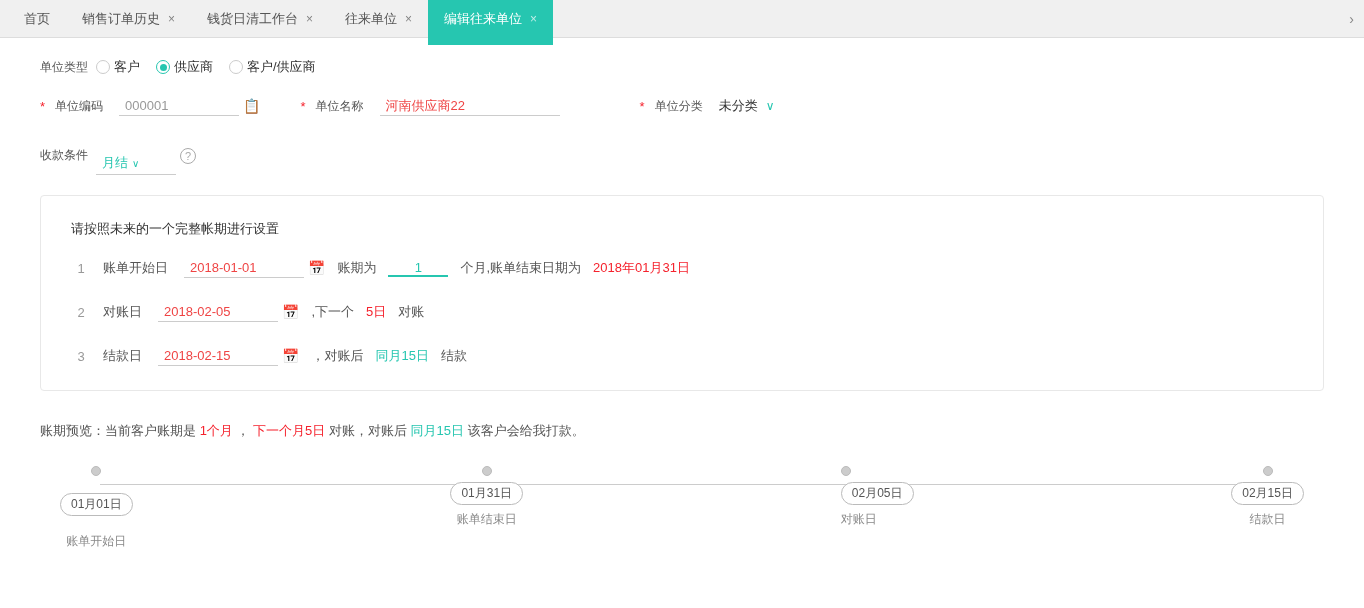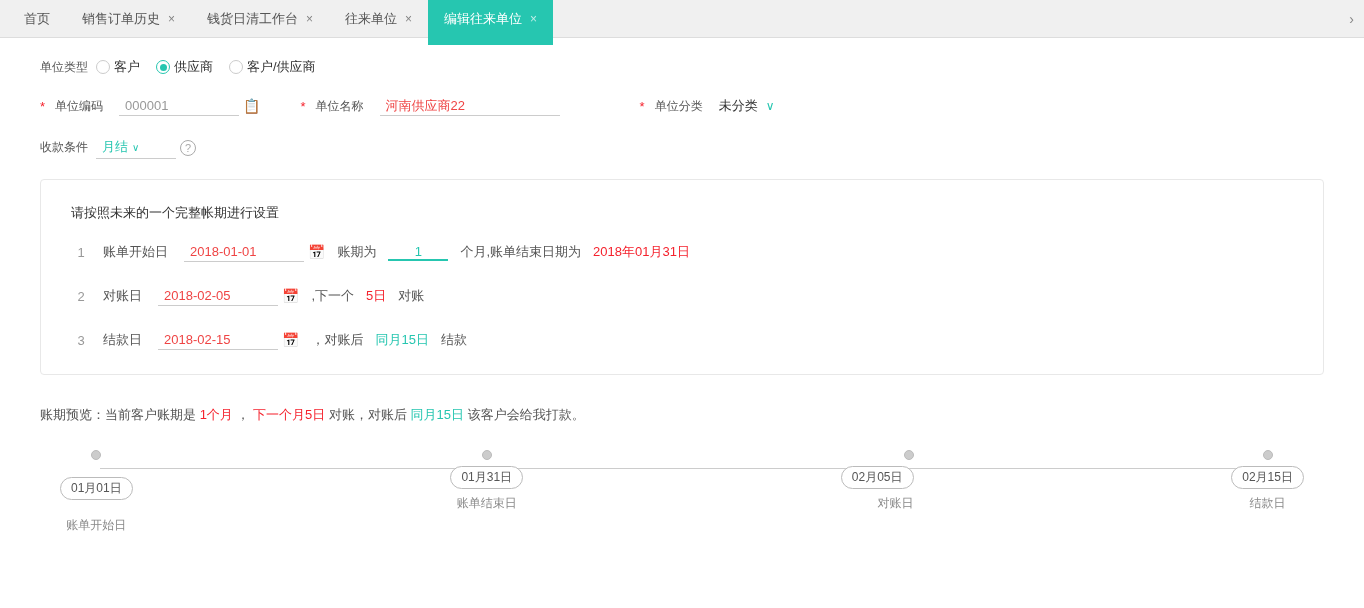--- a/index.html
+++ b/index.html
@@ -56,21 +56,21 @@
     .form-input {
       border: none; border-bottom: 1px solid #ccc; outline: none; padding: 2px 6px;
       font-size: 13px; color: #ef4444; min-width: 120px; background: transparent;
     }
     .input-with-icon { display: flex; align-items: center; gap: 4px; }
     .icon-calendar { color: #26c6b0; font-size: 14px; cursor: pointer; }
 
     
     .select-field {
       display: flex; align-items: center; gap: 4px; border-bottom: 1px solid #ccc;
-      padding: 2px 6px; cursor: pointer; min-width: 80px;
+      padding: 2px 6px; cursor: pointer; min-width: 80px; margin-top: 16px;
     }
     .select-text { color: #26c6b0; font-size: 13px; }
     .select-arrow { color: #26c6b0; font-size: 10px; }
 
     
     .field-group { display: flex; align-items: center; gap: 8px; margin-right: 40px; }
 
     
     .section-box {
       border: 1px solid #e8e8e8; border-radius: 4px; padding: 24px 30px; margin-bottom: 16px;
@@ -247,21 +247,21 @@
         <div style="background:#fff;border:1px solid #bbb;border-radius:12px;padding:2px 10px;font-size:12px;color:#555;">01月01日</div>
         <div style="font-size:12px;color:#888;">账单开始日</div>
       </div>
 
       <div style="display:flex;flex-direction:column;align-items:center;gap:6px;">
         <div style="width:10px;height:10px;border-radius:50%;background:#ccc;border:1px solid #bbb;"></div>
         <div style="background:#fff;border:1px solid #bbb;border-radius:12px;padding:2px 10px;font-size:12px;color:#555;">01月31日</div>
         <div style="font-size:12px;color:#888;">账单结束日</div>
       </div>
 
-      <div style="display:flex;flex-direction:column;align-items:flex-end;gap:6px;">
+      <div style="display:flex;flex-direction:column;align-items:flex-start;gap:6px;">
         <div style="width:10px;height:10px;border-radius:50%;background:#ccc;border:1px solid #bbb;"></div>
         <div style="background:#fff;border:1px solid #bbb;border-radius:12px;padding:2px 10px;font-size:12px;color:#555;">02月05日</div>
         <div style="font-size:12px;color:#888;">对账日</div>
       </div>
 
       <div style="display:flex;flex-direction:column;align-items:center;gap:6px;">
         <div style="width:10px;height:10px;border-radius:50%;background:#ccc;border:1px solid #bbb;"></div>
         <div style="background:#fff;border:1px solid #bbb;border-radius:12px;padding:2px 10px;font-size:12px;color:#555;">02月15日</div>
         <div style="font-size:12px;color:#888;">结款日</div>
       </div>

